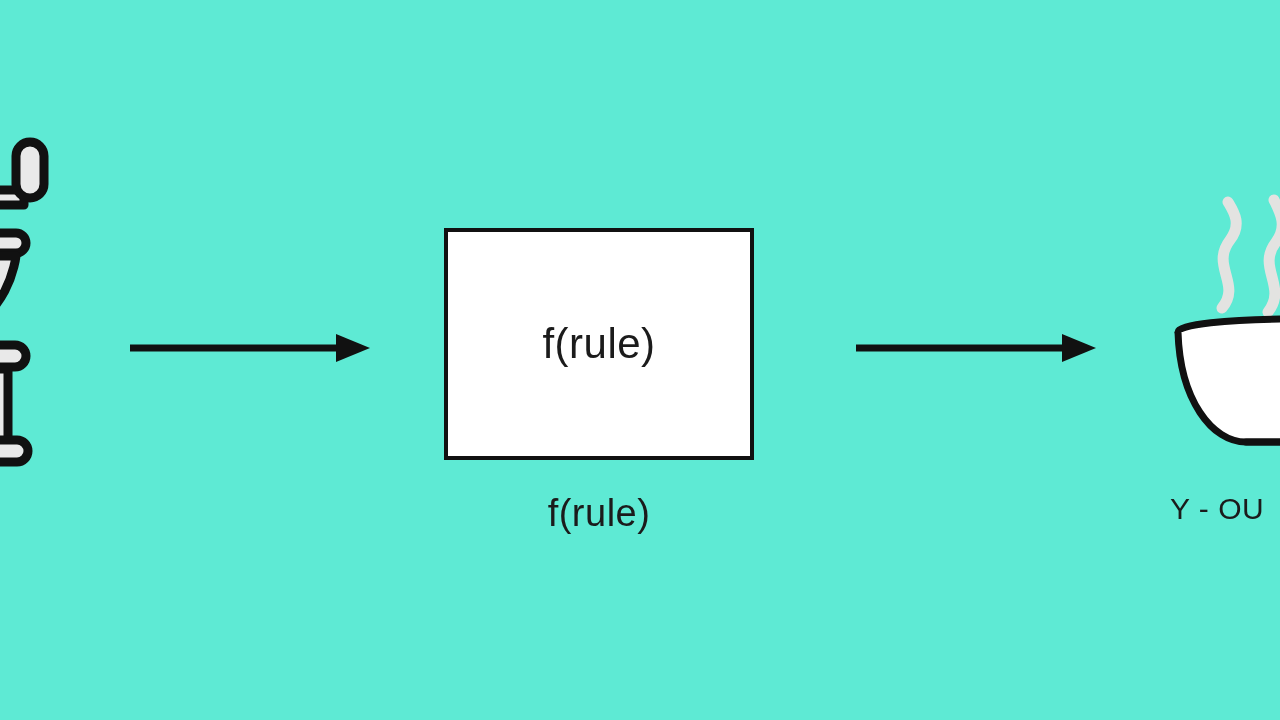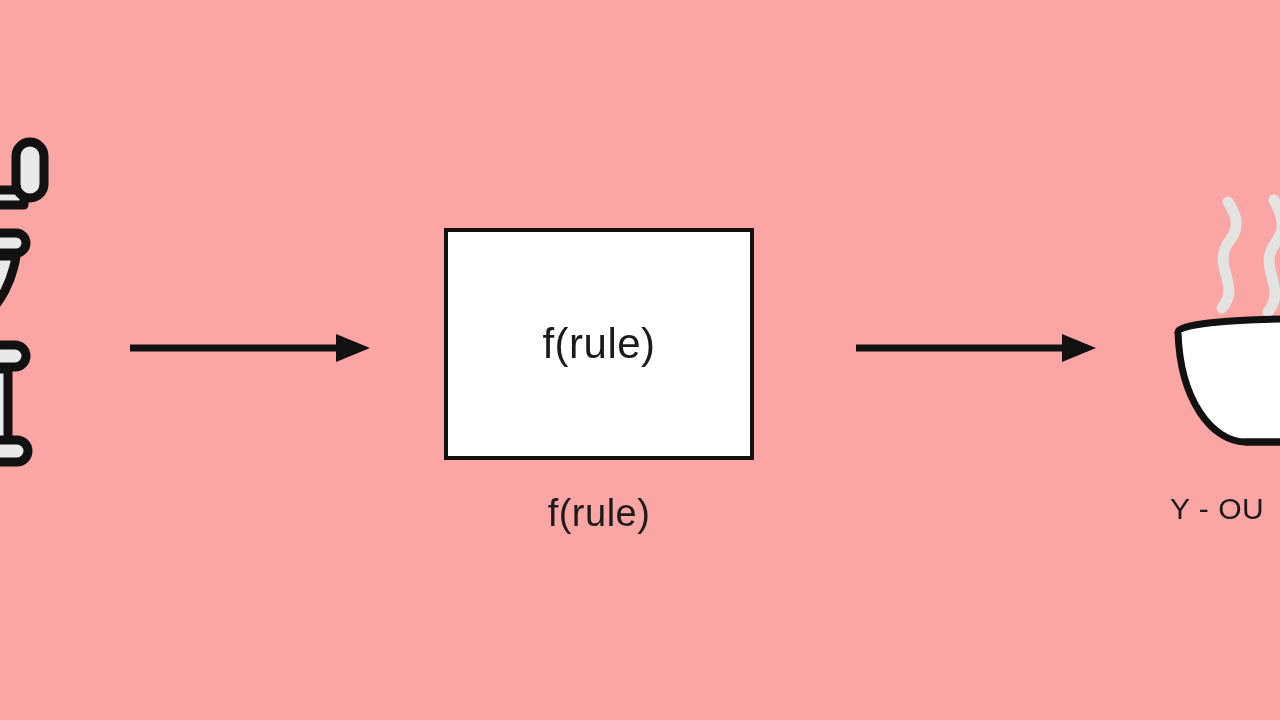--- a/index.html
+++ b/index.html
@@ -12,21 +12,21 @@
     height: 720px;
     overflow: hidden;
     font-family: "Liberation Sans", sans-serif;
     color: #1a1a1a;
   }
 
   #stage {
     position: relative;
     width: 1280px;
     height: 720px;
-    background: #fca5a5;
+    background: #5eead4;
   }
 
   
   .node {
     position: absolute;
   }
 
   #input-node {
     left: -96px;
     top: 130px;

